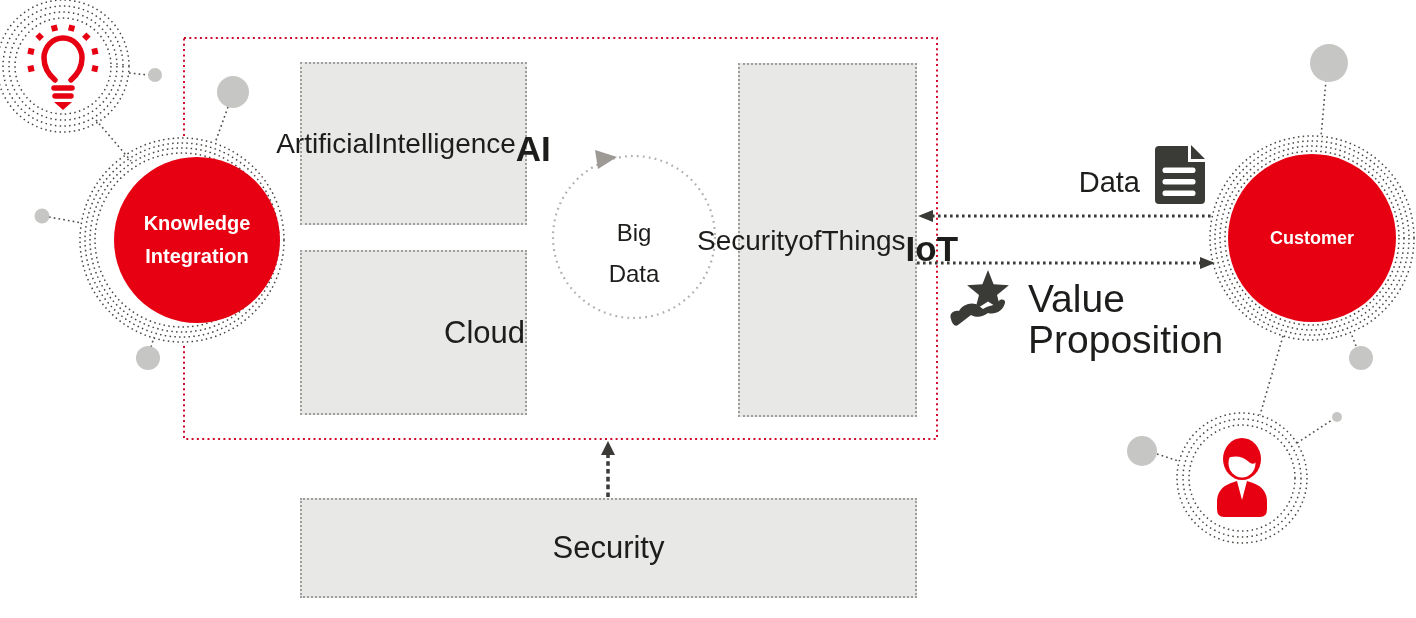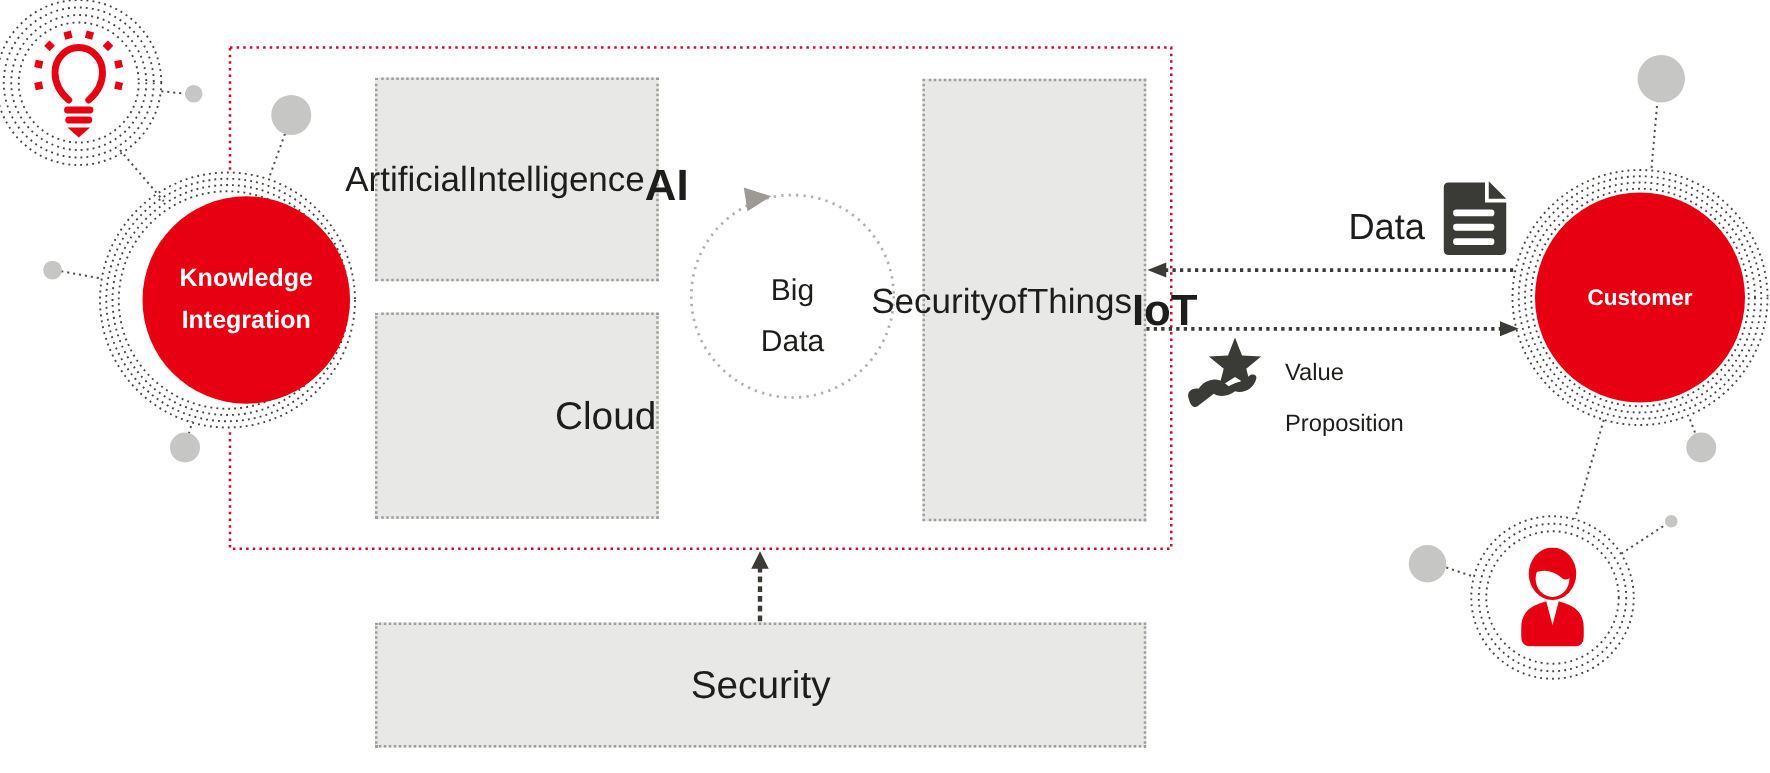--- a/index.html
+++ b/index.html
@@ -22,21 +22,21 @@
     display:flex;align-items:center;justify-content:center;text-align:center;
     color:#ffffff;font-weight:bold;
   }
   #ki-hub{left:114px;top:157px;width:166px;height:166px;font-size:20px;line-height:33px;}
   #customer-hub{left:1228px;top:154px;width:168px;height:168px;font-size:18px;}
   #bigdata-label{left:552px;top:212px;width:164px;text-align:center;
     font-size:24px;line-height:41px;color:#1d1d1b;z-index:2;}
   #data-label{left:1030px;top:166px;width:110px;text-align:right;
     font-size:29px;color:#1d1d1b;z-index:2;}
   #vp-label{left:1028px;top:278px;width:200px;text-align:left;
-    font-size:19px;line-height:41px;color:#1d1d1b;z-index:2;}
+    font-size:39px;line-height:41px;color:#1d1d1b;z-index:2;}
   .icon{position:absolute;z-index:3;}
 </style>
 </head>
 <body>
 
 <div id="canvas">
 
   <svg id="overlay" viewBox="0 0 1416 618" xmlns="http://www.w3.org/2000/svg">
 
     <rect x="184" y="38" width="753" height="401" fill="none" stroke="#cf0a2c" stroke-width="2" stroke-dasharray="2 3.3"></rect>

